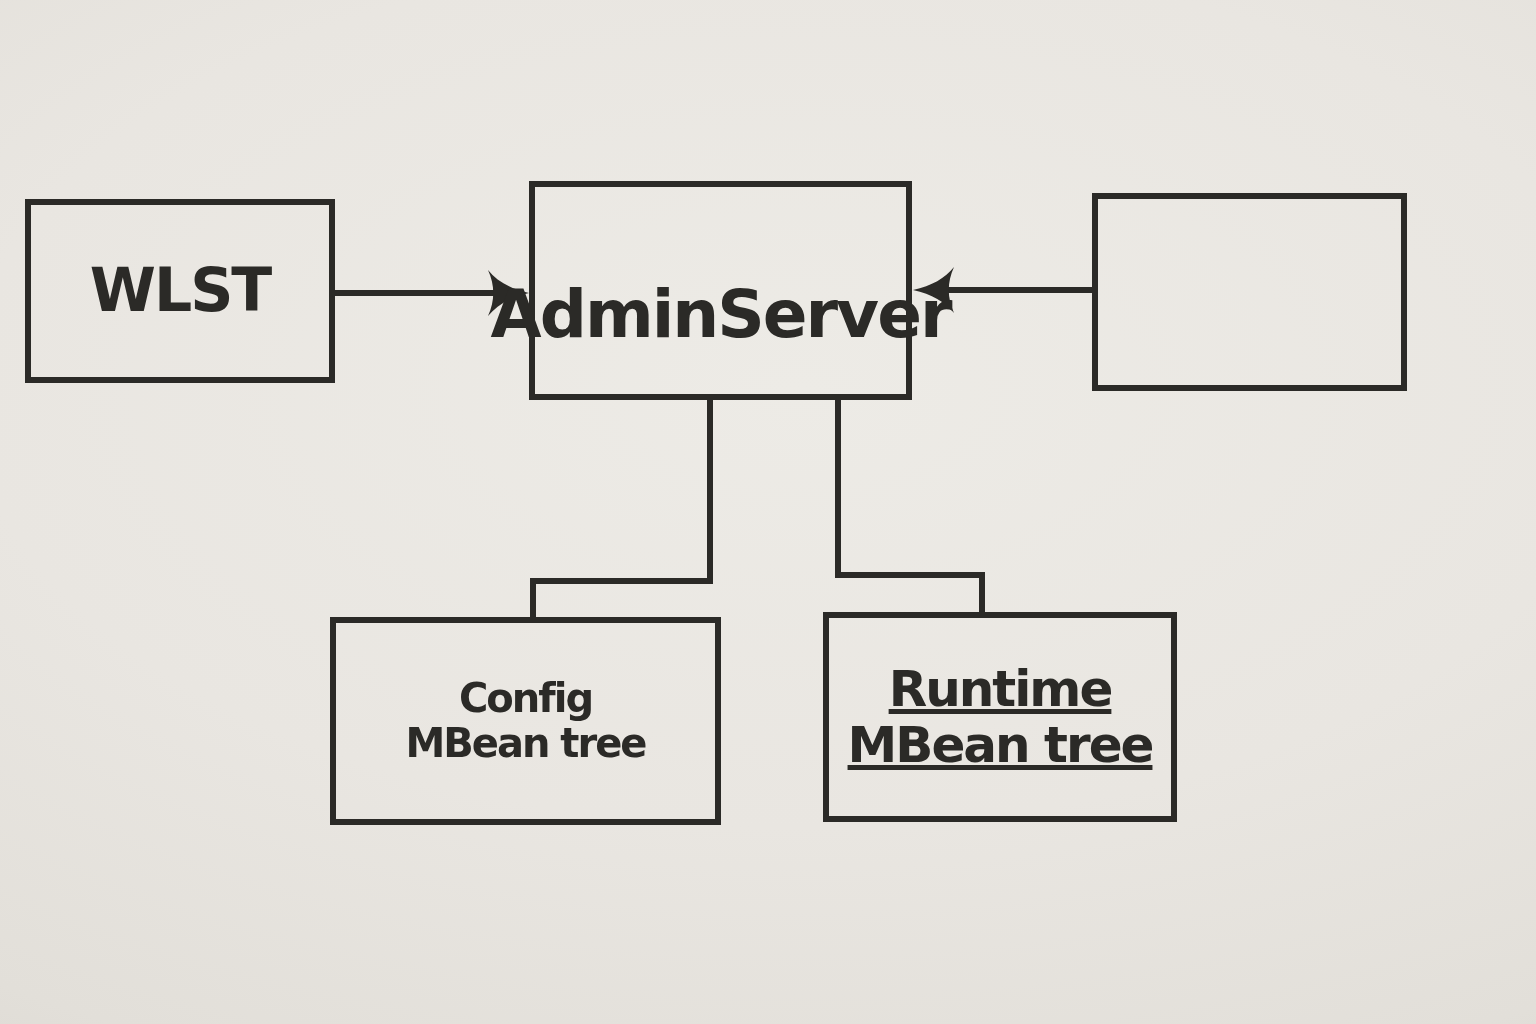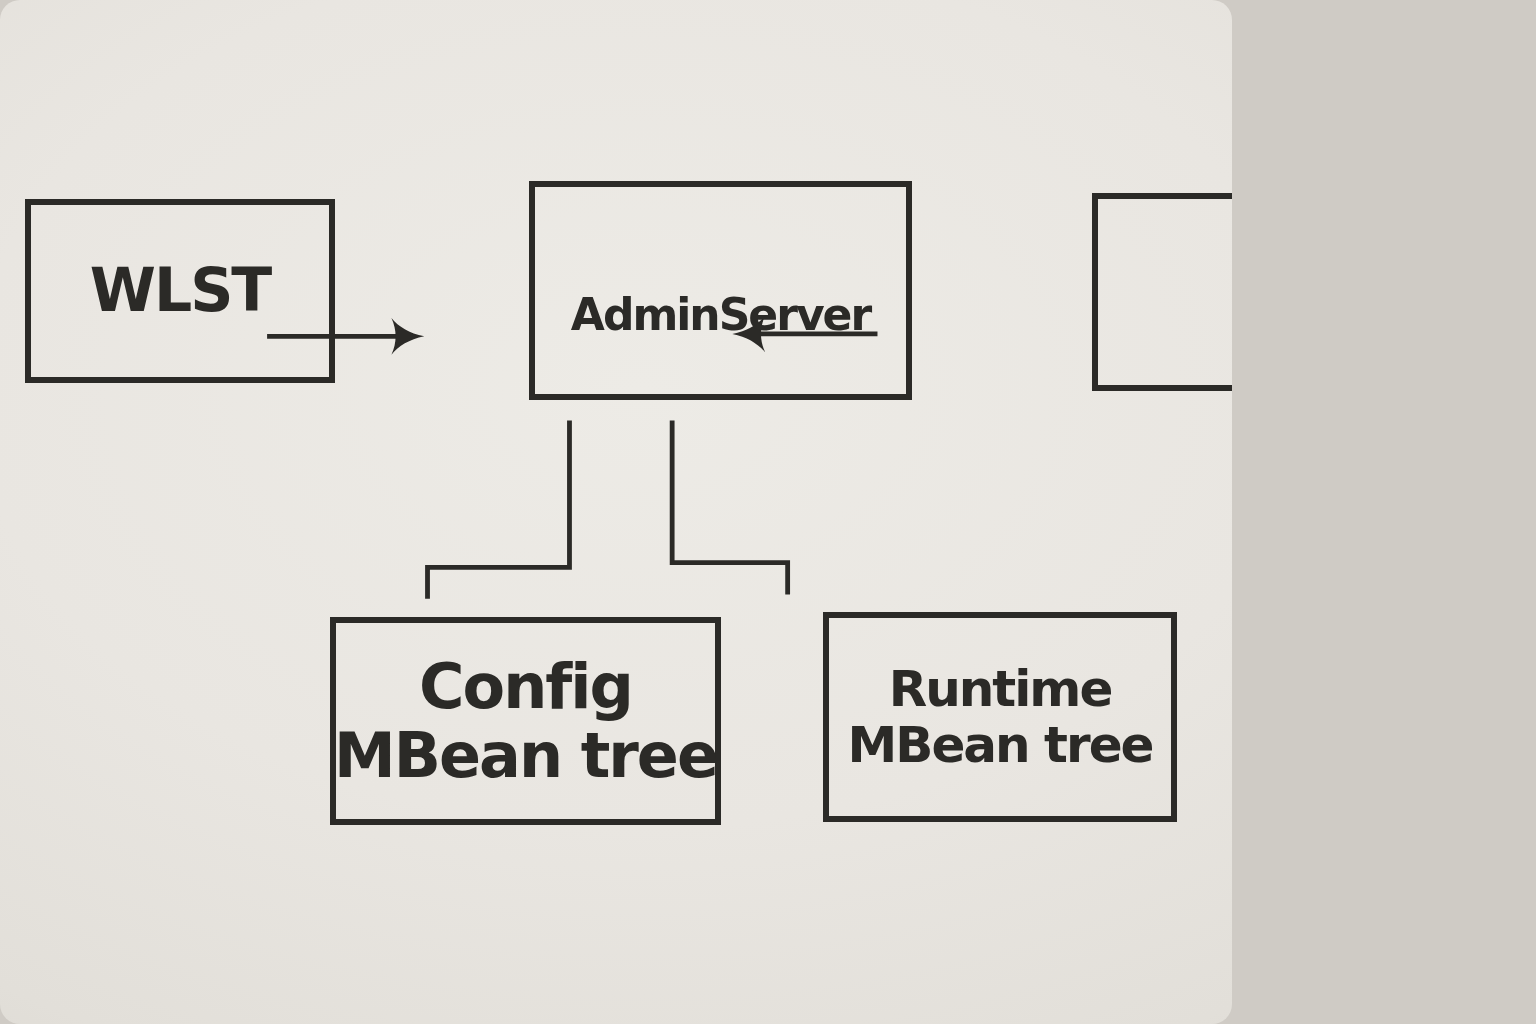--- a/index.html
+++ b/index.html
@@ -3,28 +3,27 @@
 <meta charset="utf-8">
 <style>
   html, body {
     margin: 0;
     padding: 0;
     background: #cfcbc5;
     font-family: "DejaVu Sans", "Liberation Sans", sans-serif;
   }
   .stage {
     position: relative;
-    width: 1232px;
+    width: 1536px;
     height: 1024px;
     overflow: hidden;
     
     background:
       radial-gradient(ellipse 120% 95% at 52% 38%,
         #edebe6 0%, #e9e6e1 45%, #e2dfd9 75%, #d6d2cb 100%);
-    border-radius: 20px;
   }
   .wires {
     position: absolute;
     inset: 0;
     width: 100%;
     height: 100%;
   }
   .node {
     position: absolute;
     box-sizing: border-box;
@@ -41,30 +40,30 @@
     letter-spacing: -2px;
     line-height: 1.12;
     white-space: nowrap;
   }
   .label .line { display: block; }
 
   .node-wlst     { left: 25px;   top: 199px; width: 310px; height: 184px; }
   .node-wlst .label { font-size: 60px; }
 
   .node-admin    { left: 529px;  top: 181px; width: 383px; height: 219px; }
-  .node-admin .label { font-size: 44px; margin-top: 48px; }
+  .node-admin .label { font-size: 66px; margin-top: 48px; }
 
   .node-nodemgr  { left: 1092px; top: 193px; width: 315px; height: 198px; }
   .node-nodemgr .label { font-size: 48px; }
 
   .node-config   { left: 330px;  top: 617px; width: 391px; height: 208px; }
-  .node-config .label { font-size: 62px; }
+  .node-config .label { font-size: 40px; }
 
   .node-runtime  { left: 823px;  top: 612px; width: 354px; height: 210px; }
-  .node-runtime .label { font-size: 50px; }
+  .node-runtime .label { font-size: 50px; text-decoration: underline; }
 </style>
 </head>
 <body>
 
 <div class="stage">
 
   <svg class="wires" viewBox="0 0 1536 1024">
     <g stroke="#2b2a27" stroke-width="6" fill="none" stroke-linejoin="miter" stroke-linecap="butt">
 
       <path d="M 333 293 L 503 293"></path>

